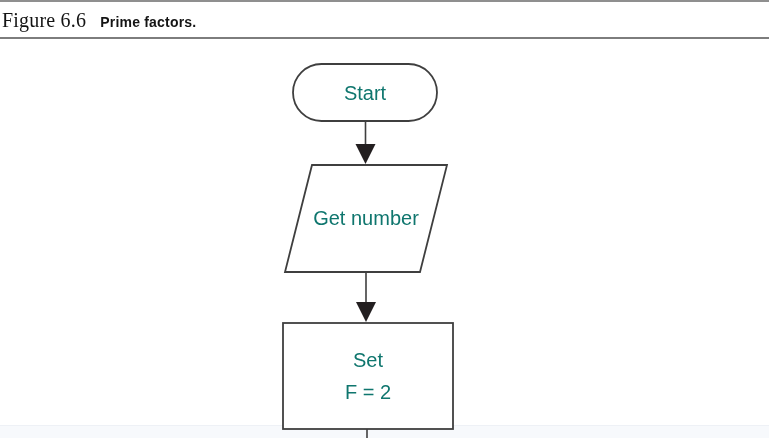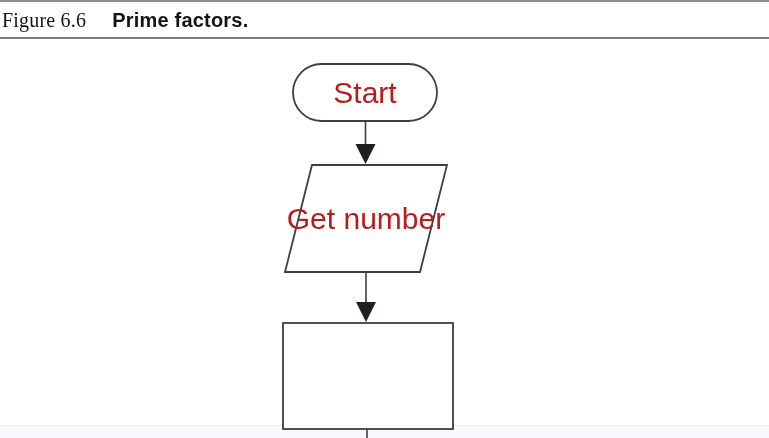--- a/index.html
+++ b/index.html
@@ -25,24 +25,24 @@
     align-items: baseline;
   }
   .figure-label {
     font-family: "Liberation Serif", "DejaVu Serif", serif;
     font-size: 20px;
     color: #141414;
     letter-spacing: 0.2px;
   }
   .figure-title {
     font-family: "Liberation Sans", "DejaVu Sans", sans-serif;
-    font-size: 20px;
+    font-size: 14px;
     font-weight: bold;
     color: #141414;
-    margin-left: 26px;
+    margin-left: 14px;
     letter-spacing: 0.2px;
   }
   .caption-rule {
     position: absolute;
     left: 0; top: 37px;
     width: 769px; height: 2px;
     background: #7d7d7d;
   }
   .bottom-band {
     position: absolute;
@@ -57,23 +57,23 @@
     z-index: 1;
   }
   .node-label {
     position: absolute;
     z-index: 2;
     display: flex;
     flex-direction: column;
     align-items: center;
     justify-content: center;
     text-align: center;
-    color: #b91c1c;
+    color: #0f766e;
     font-family: "Liberation Sans", "DejaVu Sans", sans-serif;
-    font-size: 30px;
+    font-size: 20px;
     line-height: 32px;
   }
   .label-start   { left: 293px; top: 64px;  width: 144px; height: 57px; }
   .label-input   { left: 285px; top: 165px; width: 162px; height: 107px; line-height: 31px; gap: 32px; }
   .label-process { left: 283px; top: 323px; width: 170px; height: 106px; }
 </style>
 </head>
 <body>
 
 <div class="canvas">
@@ -105,16 +105,20 @@
   </svg>
 
   <div class="node-label label-start">
     <span>Start</span>
   </div>
 
   <div class="node-label label-input">
     <span>Get number</span>
   </div>
 
+  <div class="node-label label-process">
+    <span>Set</span>
+    <span>F = 2</span>
+  </div>
 
   <div class="bottom-band"></div>
 
 </div>
 
 </body></html>

